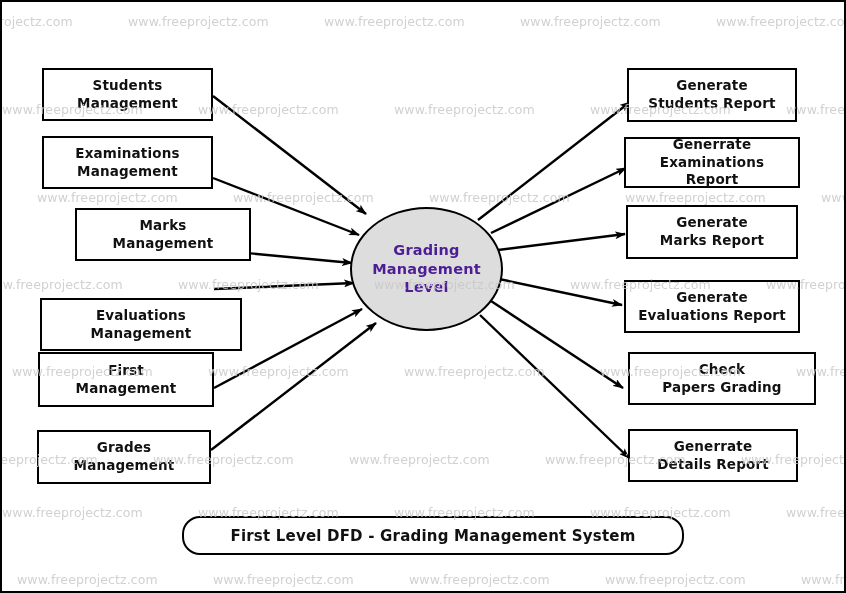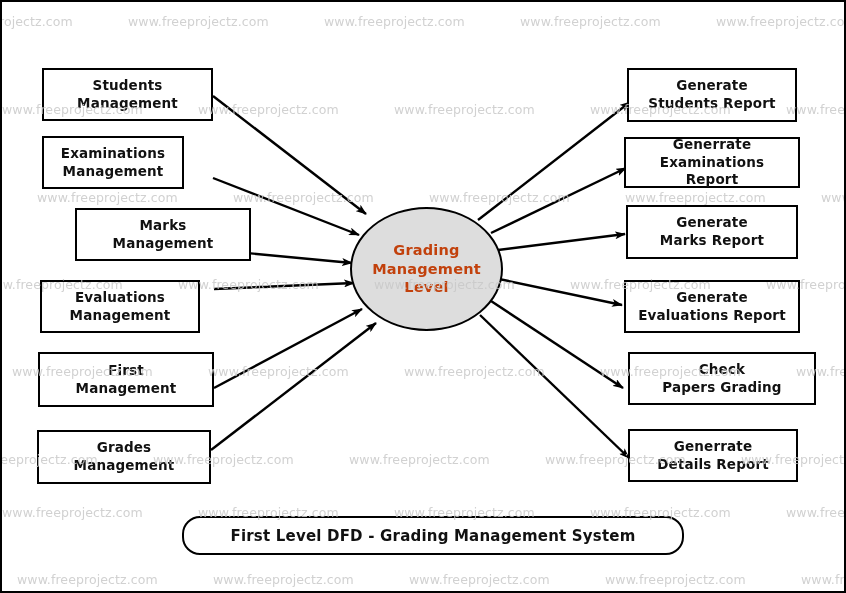--- a/index.html
+++ b/index.html
@@ -62,21 +62,21 @@
     border: 2.5px solid #000000;
     box-sizing: border-box;
     display: flex;
     align-items: center;
     justify-content: center;
     text-align: center;
   }
   .process-label {
     font-size: 14.5px;
     font-weight: bold;
-    color: #c2410c;
+    color: #4c1d95;
     line-height: 1.28;
     letter-spacing: 0.2px;
   }
 
   
   .node {
     position: absolute;
     z-index: 2;
     background: #ffffff;
     border: 2.5px solid #000000;
@@ -152,35 +152,35 @@
     </div>
   </div>
 
   <div class="node" style="left:40px; top:66px; width:171px; height:53px;">
     <div class="node-label">
       <span>Students</span><br>
       <span>Management</span>
     </div>
   </div>
 
-  <div class="node" style="left:40px; top:134px; width:142px; height:53px;">
+  <div class="node" style="left:40px; top:134px; width:171px; height:53px;">
     <div class="node-label">
       <span>Examinations</span><br>
       <span>Management</span>
     </div>
   </div>
 
   <div class="node" style="left:37px; top:206px; width:176px; height:53px;margin-left:36px;">
     <div class="node-label">
       <span>Marks</span><br>
       <span>Management</span>
     </div>
   </div>
 
-  <div class="node" style="left:38px; top:278px; width:160px; height:53px;">
+  <div class="node" style="left:38px; top:296px; width:202px; height:53px;">
     <div class="node-label">
       <span>Evaluations</span><br>
       <span>Management</span>
     </div>
   </div>
 
   <div class="node" style="left:36px; top:350px; width:176px; height:55px;">
     <div class="node-label">
       <span>First</span><br>
       <span>Management</span>

